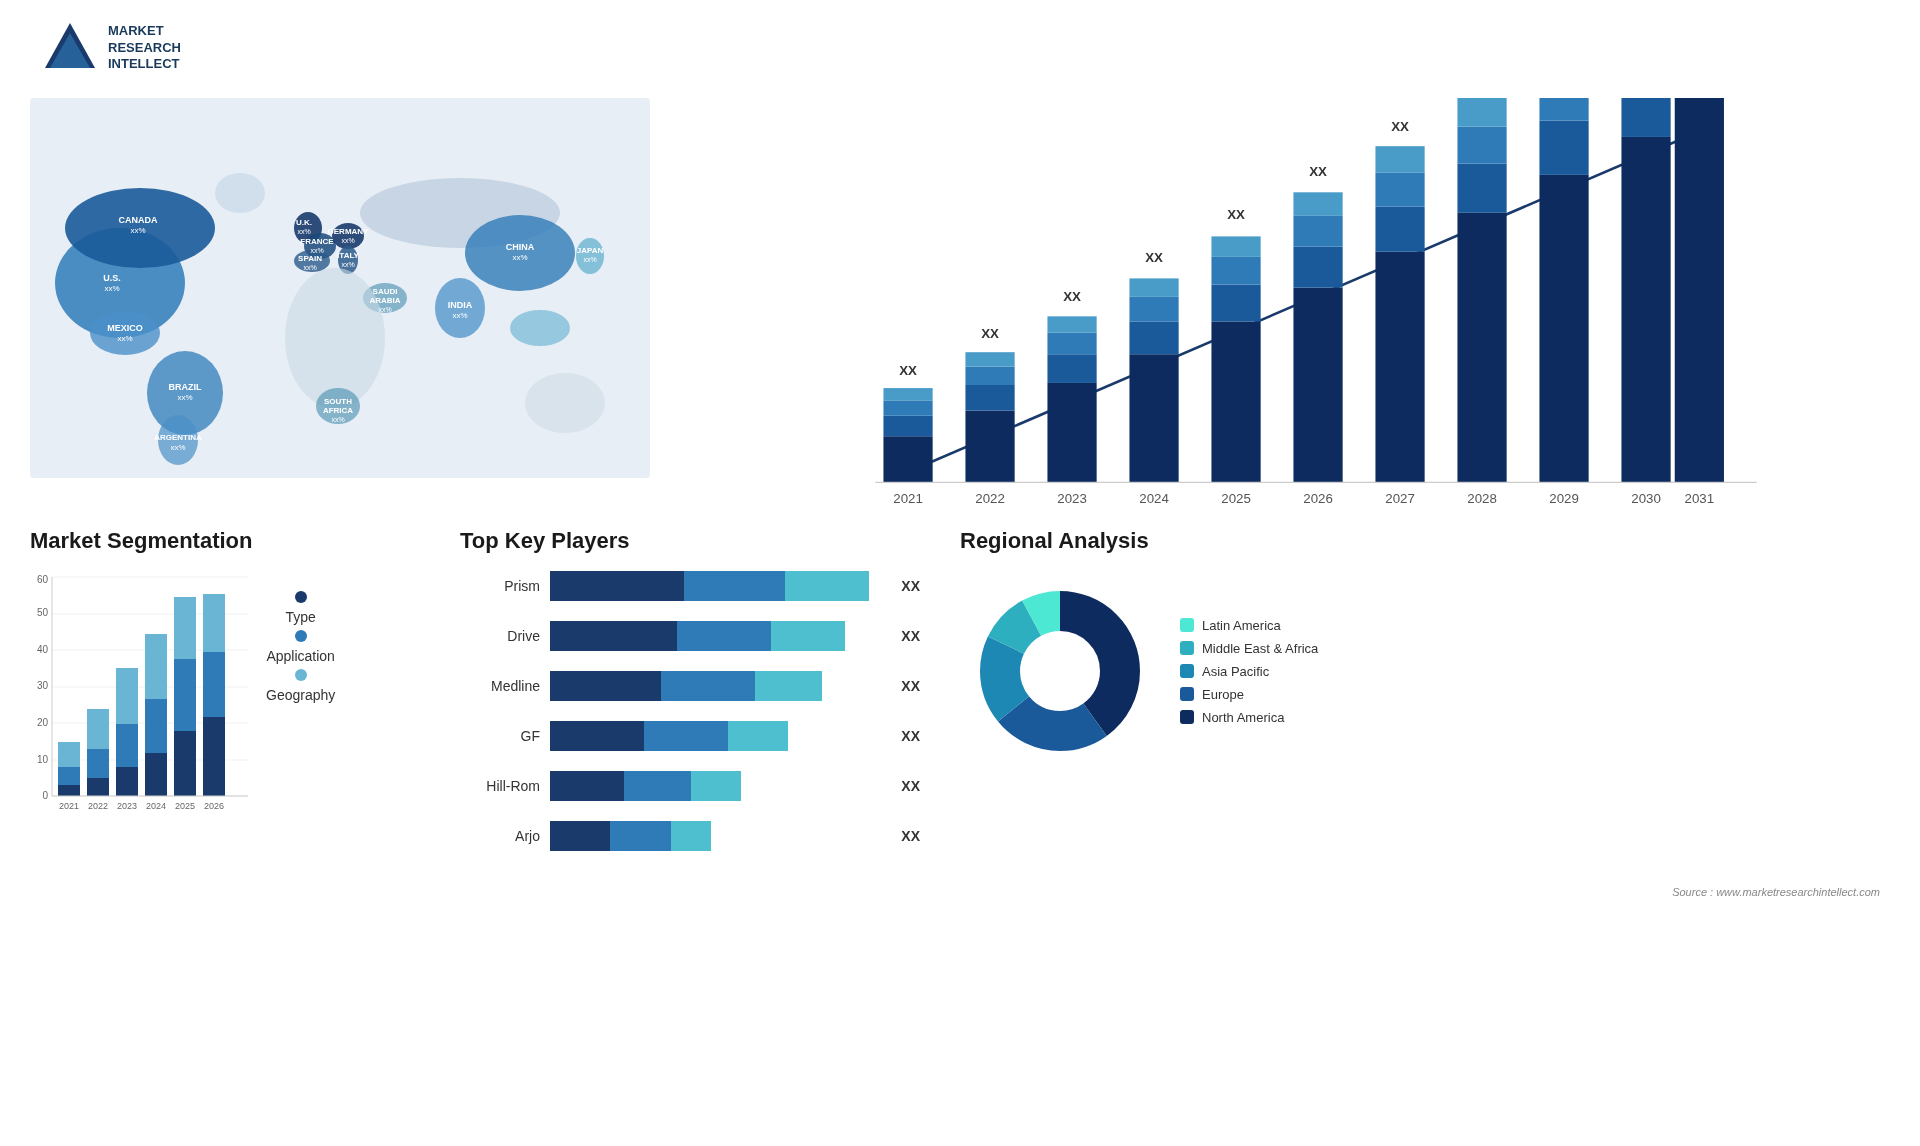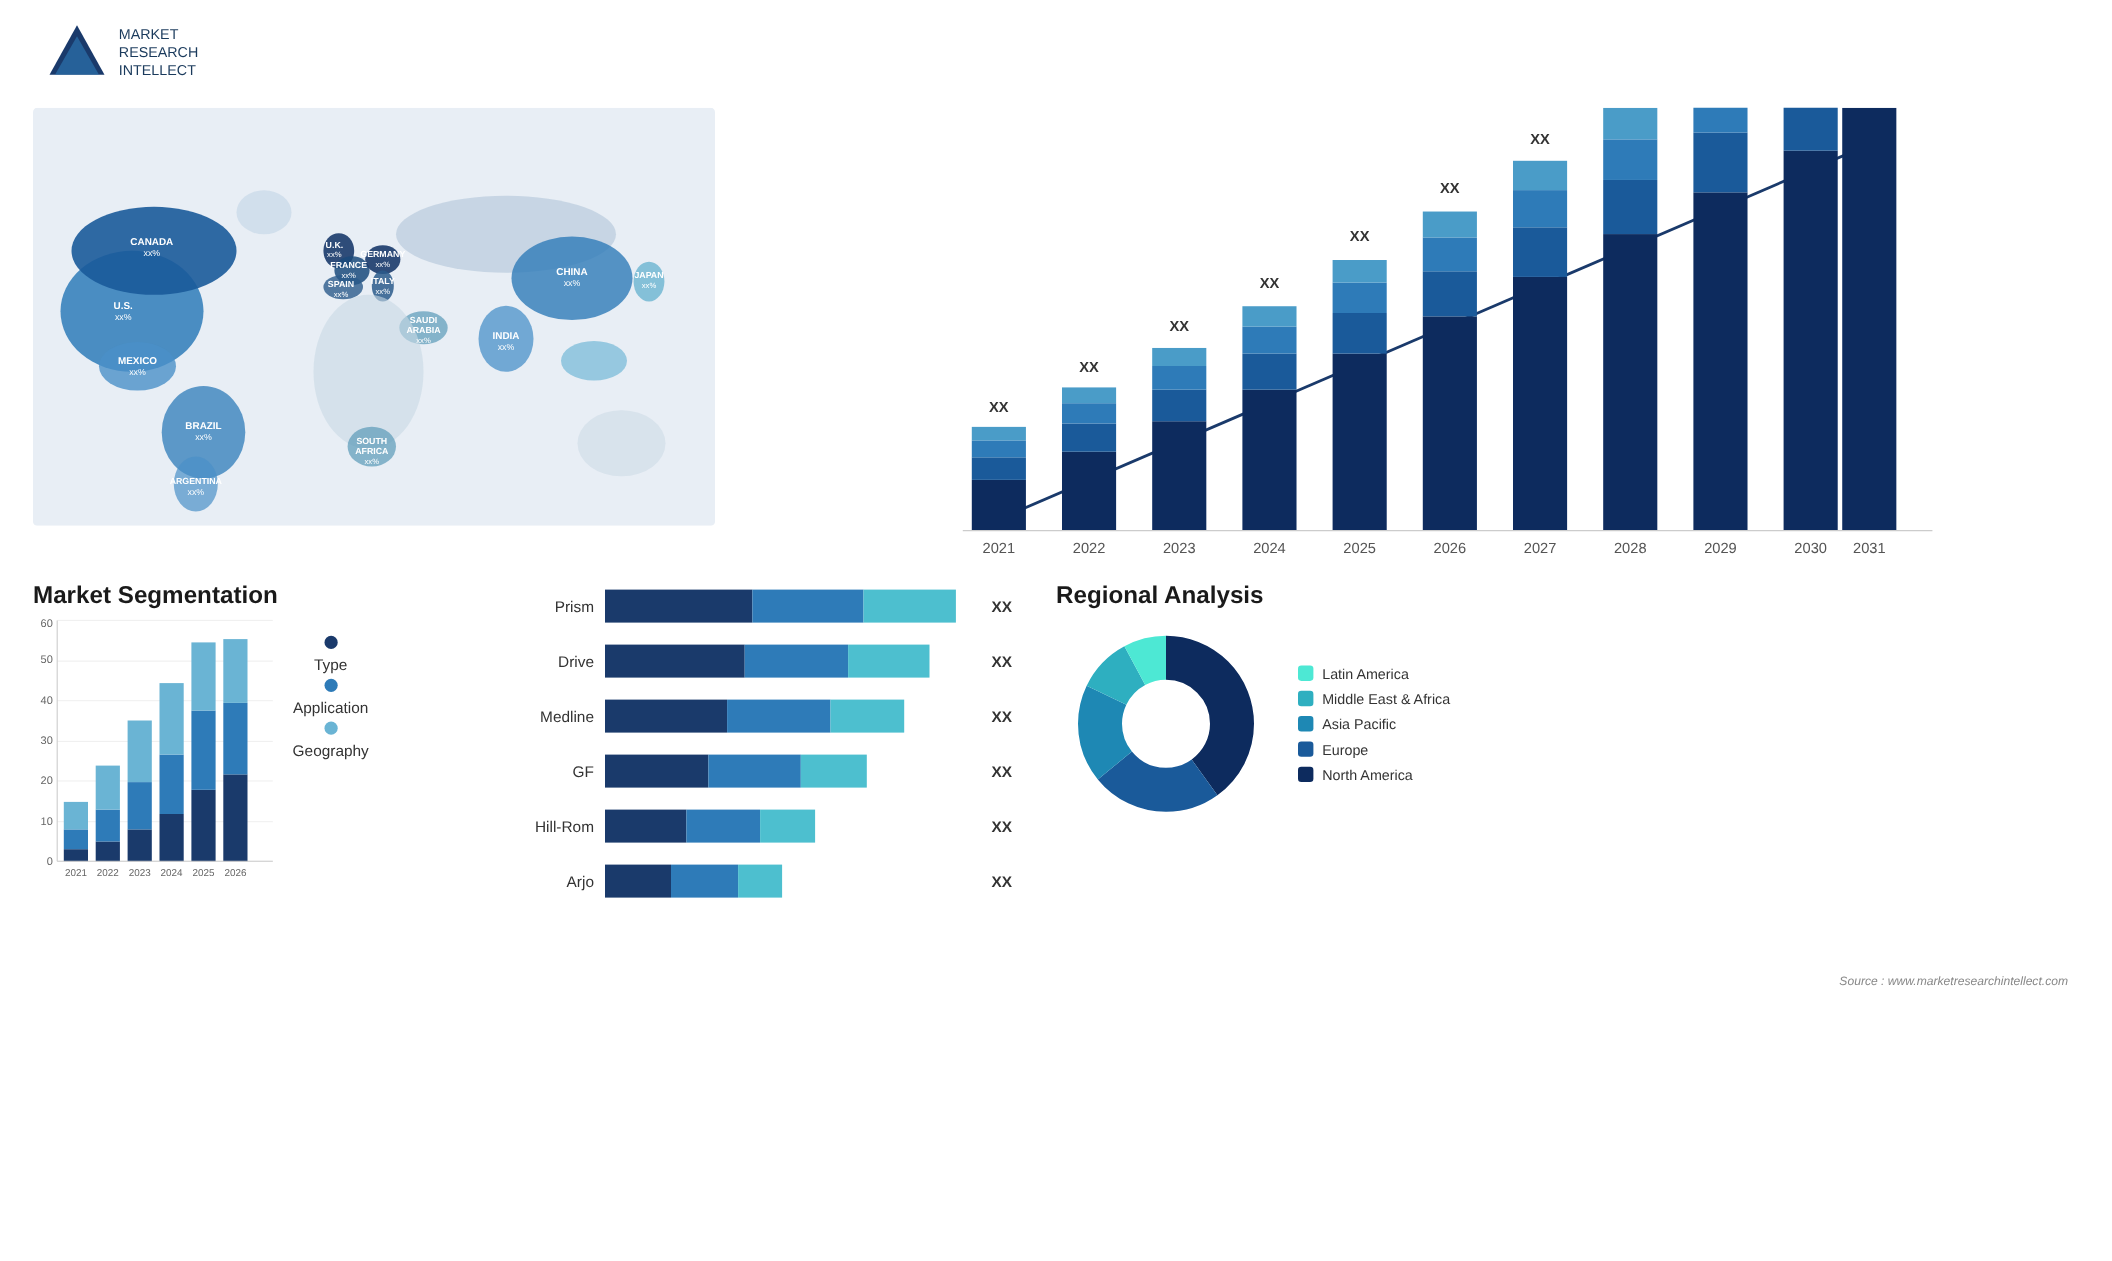--- a/index.html
+++ b/index.html
@@ -28,39 +28,39 @@
       display: flex;
       align-items: center;
       gap: 8px;
     }
     .logo-icon {
       width: 60px;
       height: 60px;
     }
     .logo-text {
       font-size: 13px;
-      font-weight: 400;
+      font-weight: 700;
       color: #1a3a5c;
       line-height: 1.3;
       text-transform: uppercase;
     }
 
     
     .map-section {
       width: 640px;
       flex-shrink: 0;
       position: relative;
       padding: 10px;
     }
 
     .section-title {
       font-size: 22px;
       font-weight: 700;
       color: #1a1a1a;
-      margin-bottom: 4px;
+      margin-bottom: 17px;
     }
 
     
     .map-container {
       width: 620px;
       height: 380px;
       position: relative;
       border-radius: 14px;
     }
 
@@ -426,20 +426,21 @@
         </div>
         <div class="legend-item">
           <div class="legend-dot" style="background:#6ab4d4;"></div>
           <span>Geography</span>
         </div>
       </div>
     </div>
   </div>
 
   <div style="width:500px; flex-shrink:0; padding: 0 20px;">
+    <h2 class="section-title">Top Key Players</h2>
     <div class="players-list">
 
       <div class="player-row">
         <span class="player-name">Prism</span>
         <div class="player-bar-container">
           <div class="player-bar-dark" style="width:40%;"></div>
           <div class="player-bar-mid" style="width:30%;"></div>
           <div class="player-bar-light" style="width:25%;"></div>
         </div>
         <span class="player-xx">XX</span>

